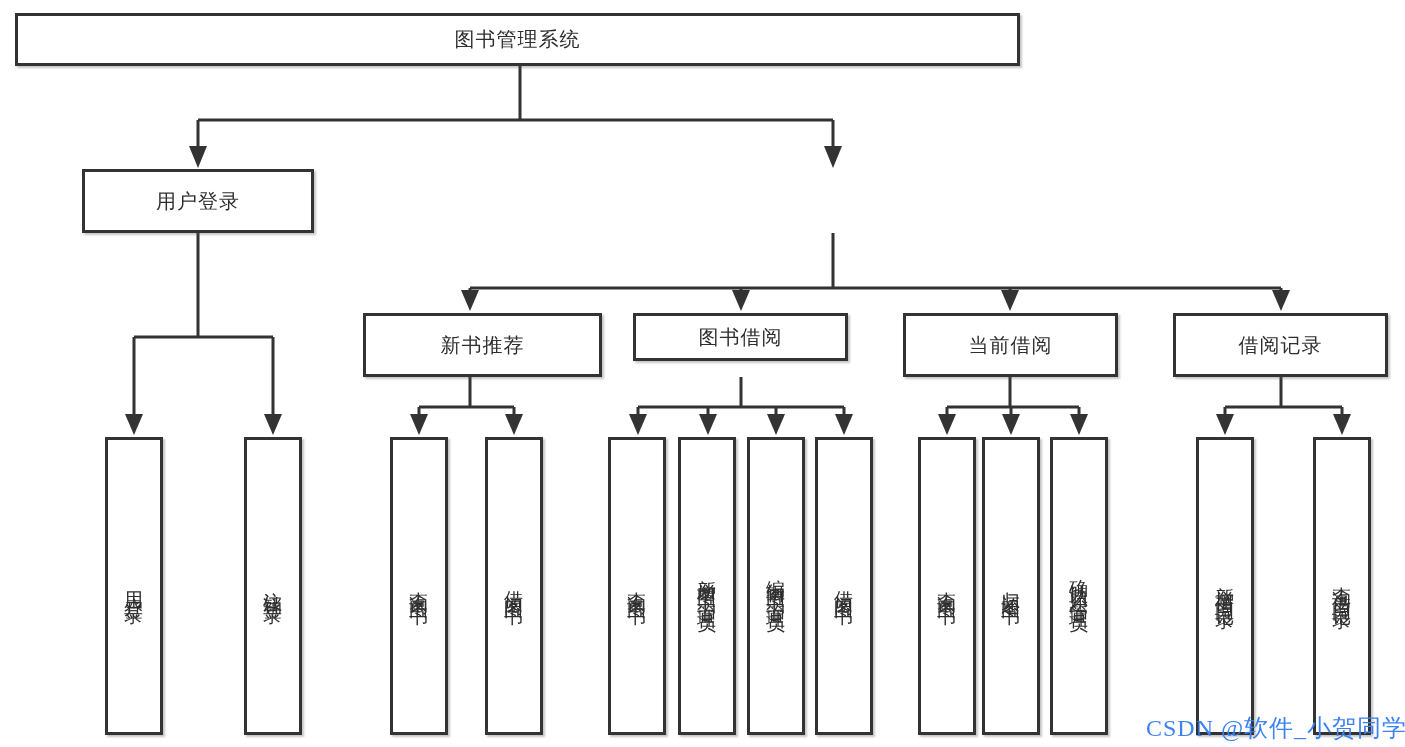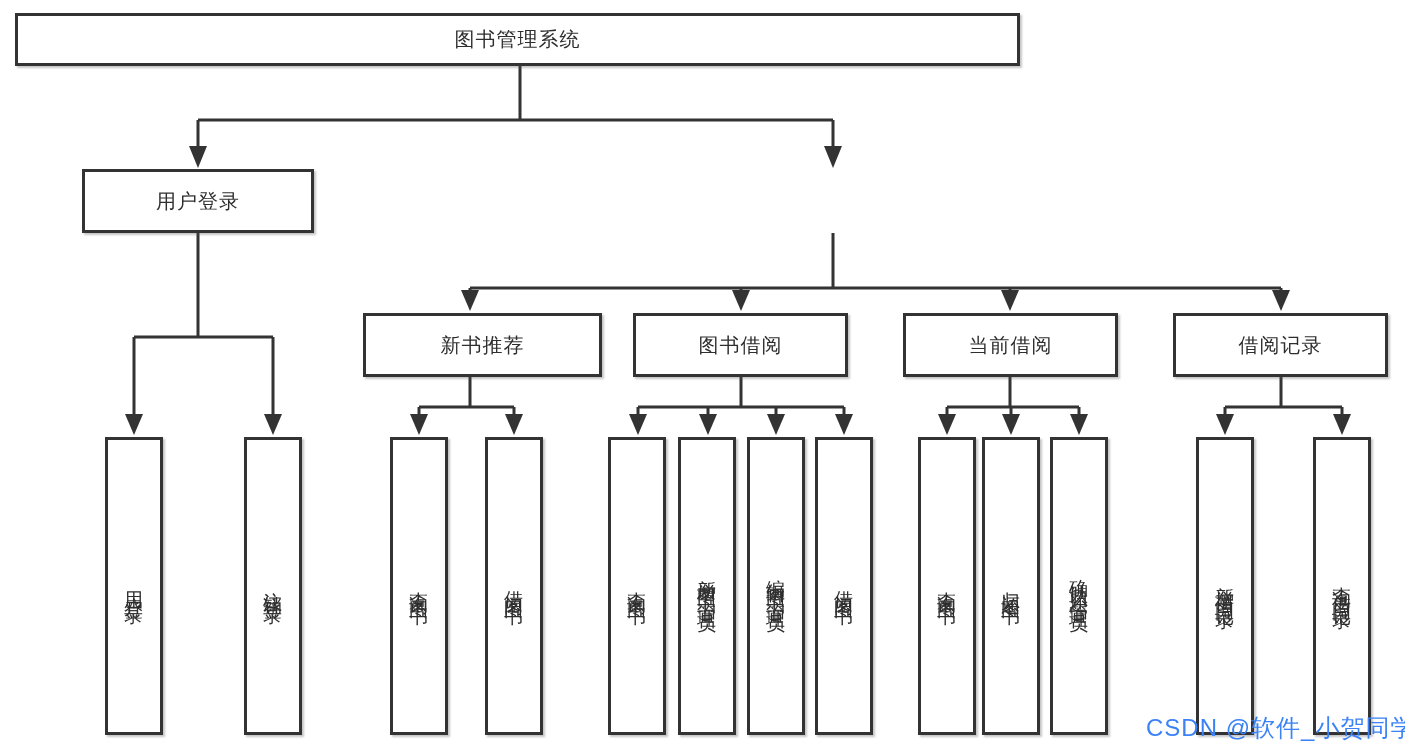--- a/index.html
+++ b/index.html
@@ -1,21 +1,21 @@
 <!DOCTYPE html>
 <html><head>
 <meta charset="utf-8">
 <style>
   html, body { margin: 0; padding: 0; background: #ffffff; }
   .canvas {
     position: relative;
     width: 1405px;
     height: 747px;
     background: #ffffff;
-    font-family: Liberation Sans, sans-serif;
+    font-family: Liberation Serif, serif;
     color: #2e2e2e;
     overflow: hidden;
   }
   svg.connectors {
     position: absolute;
     left: 0; top: 0;
     width: 1405px; height: 747px;
     z-index: 1;
   }
   .node {
@@ -102,21 +102,21 @@
     <span>图书管理系统</span>
   </div>
 
   <div class="node h-node" style="left:82px;top:169px;width:232px;height:64px">
     <span>用户登录</span>
   </div>
 
   <div class="node h-node" style="left:363px;top:313px;width:239px;height:64px">
     <span>新书推荐</span>
   </div>
-  <div class="node h-node" style="left:633px;top:313px;width:215px;height:64px">
+  <div class="node h-node" style="left:633px;top:313px;width:215px;height:48px">
     <span>图书借阅</span>
   </div>
   <div class="node h-node" style="left:903px;top:313px;width:215px;height:64px">
     <span>当前借阅</span>
   </div>
   <div class="node h-node" style="left:1173px;top:313px;width:215px;height:64px">
     <span>借阅记录</span>
   </div>
 
   <div class="node v-node leaf" style="left:105px">

